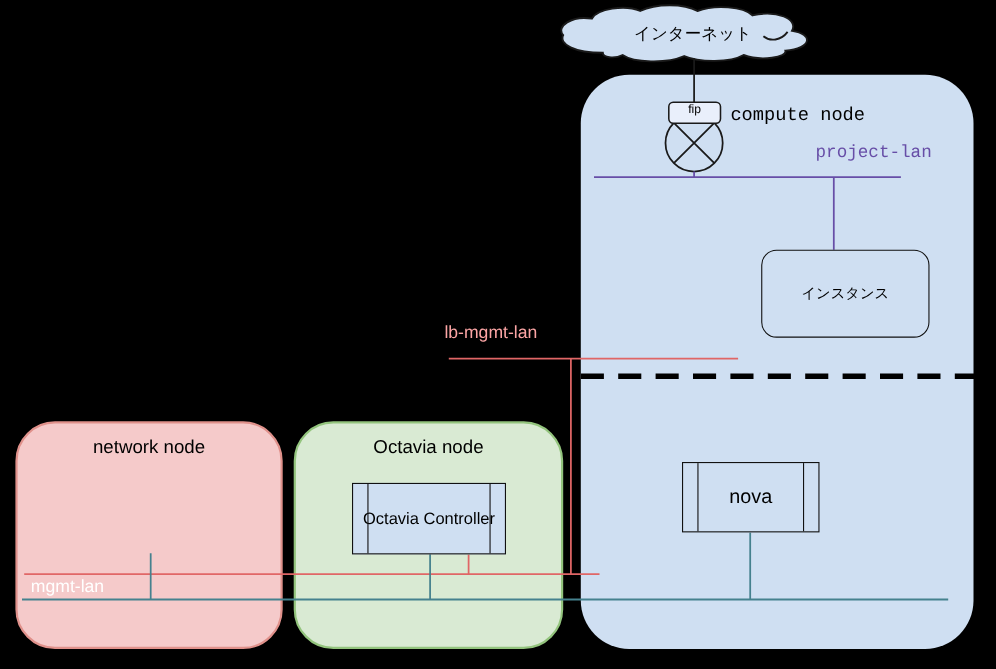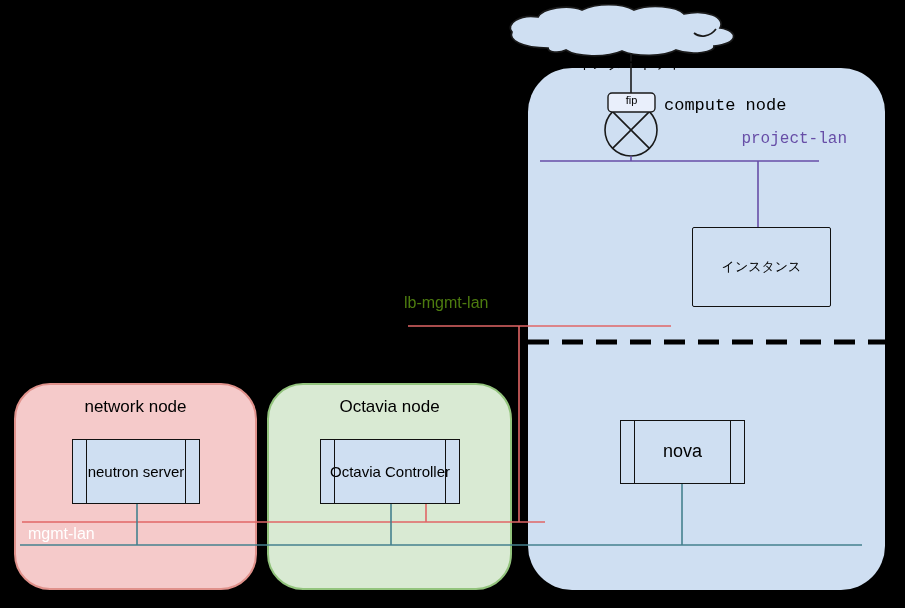--- a/index.html
+++ b/index.html
@@ -7,41 +7,41 @@
     position:relative;width:905px;height:608px;background:#000;overflow:hidden;
     font-family:"Liberation Sans", sans-serif;color:#000;
   }
   .node{position:absolute;z-index:1;box-sizing:border-box;}
   #compute-node{left:528px;top:68px;width:357px;height:522px;border-radius:44px;background:#cfdff2;}
   #network-node{left:14px;top:383px;width:243px;height:207px;border-radius:36px;background:#f5caca;border:2px solid #e0918b;}
   #octavia-node{left:267px;top:383px;width:245px;height:207px;border-radius:36px;background:#d9ead3;border:2px solid #93c47d;}
   #overlay{position:absolute;left:0;top:0;z-index:2;}
   .label{position:absolute;z-index:3;white-space:nowrap;}
   .node-title{font-size:17px;text-align:center;}
-  #internet-label{left:508px;top:21px;width:244px;text-align:center;font-size:15px;margin-top:33px;}
+  #internet-label{left:508px;top:21px;width:244px;text-align:center;font-size:15px;}
   #fip-label{left:608px;top:94px;width:47px;text-align:center;font-size:11px;z-index:4;}
   #compute-title{left:664px;top:96px;font-size:17px;font-family:Liberation Mono, monospace;}
   #project-lan-label{left:736px;top:130px;width:111px;text-align:right;font-size:16px;color:#674ea7;font-family:Liberation Mono, monospace;}
-  #lb-mgmt-lan-label{left:404px;top:294px;font-size:16px;color:#4d7c0f;}
+  #lb-mgmt-lan-label{left:404px;top:294px;font-size:16px;color:#fca5a5;}
   #mgmt-lan-label{left:28px;top:525px;font-size:16px;color:#ffffff;}
   #network-title{left:14px;top:397px;width:243px;}
   #octavia-title{left:267px;top:397px;width:245px;}
   .pbox{
     position:absolute;z-index:3;box-sizing:border-box;background:#cfdff2;border:1.5px solid #111;
     display:flex;align-items:center;justify-content:center;text-align:center;line-height:1.3;
   }
   .pbox .stripe{position:absolute;top:0;bottom:0;width:0;border-left:1.5px solid #111;}
   .stripe.l{left:13px;}
   .stripe.r{right:13px;}
   #neutron-box{left:72px;top:439px;width:128px;height:65px;font-size:15px;}
   #octavia-controller-box{left:320px;top:439px;width:140px;height:65px;font-size:15px;}
   #nova-box{left:620px;top:420px;width:125px;height:64px;font-size:18px;}
   #instance-box{
-    position:absolute;z-index:3;box-sizing:border-box;left:692px;top:227px;width:139px;height:80px;
-    border:1.6px solid #111;border-radius:2px;background:#cfdff2;
+    position:absolute;z-index:3;box-sizing:border-box;left:692px;top:227px;width:153px;height:80px;
+    border:1.6px solid #111;border-radius:14px;background:#cfdff2;
     display:flex;align-items:center;justify-content:center;font-size:13px;
   }
 </style>
 </head>
 <body>
 
 <div id="canvas">
 
   <div class="node" id="compute-node"></div>
   <div class="node" id="network-node"></div>
@@ -81,25 +81,20 @@
     </g>
 
     <g stroke="#45818e" stroke-width="1.6">
       <path d="M 20 545 L 862 545"></path>
       <path d="M 137 503 L 137 545"></path>
       <path d="M 391 503 L 391 545"></path>
       <path d="M 682 484 L 682 545"></path>
     </g>
   </svg>
 
-  <div class="pbox" id="neutron-box">
-    <div class="stripe l"></div>
-    <div class="stripe r"></div>
-    <span>neutron server</span>
-  </div>
 
   <div class="pbox" id="nova-box">
     <div class="stripe l"></div>
     <div class="stripe r"></div>
     <span>nova</span>
   </div>
 
   <div class="pbox" id="octavia-controller-box">
     <div class="stripe l"></div>
     <div class="stripe r"></div>

